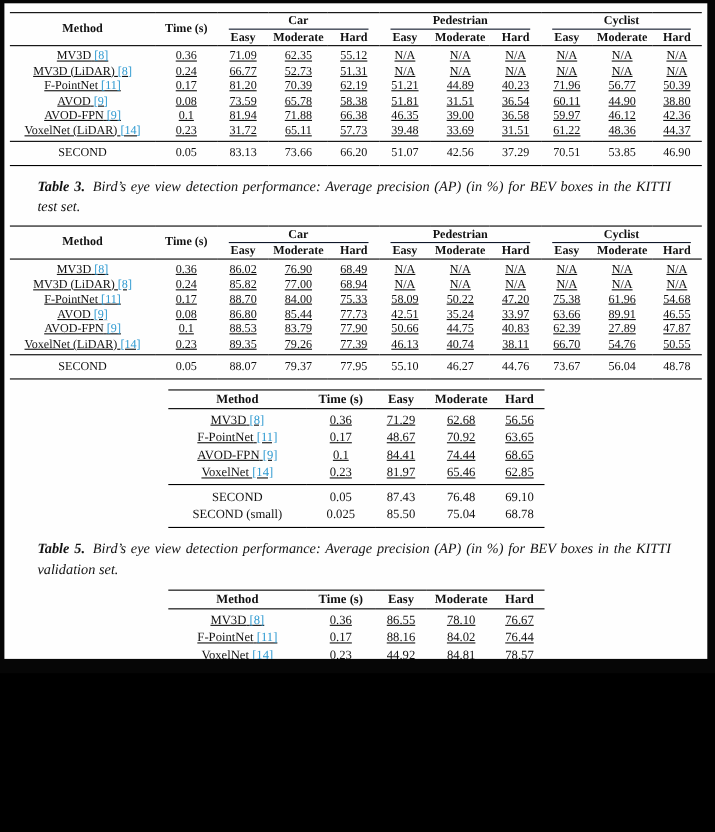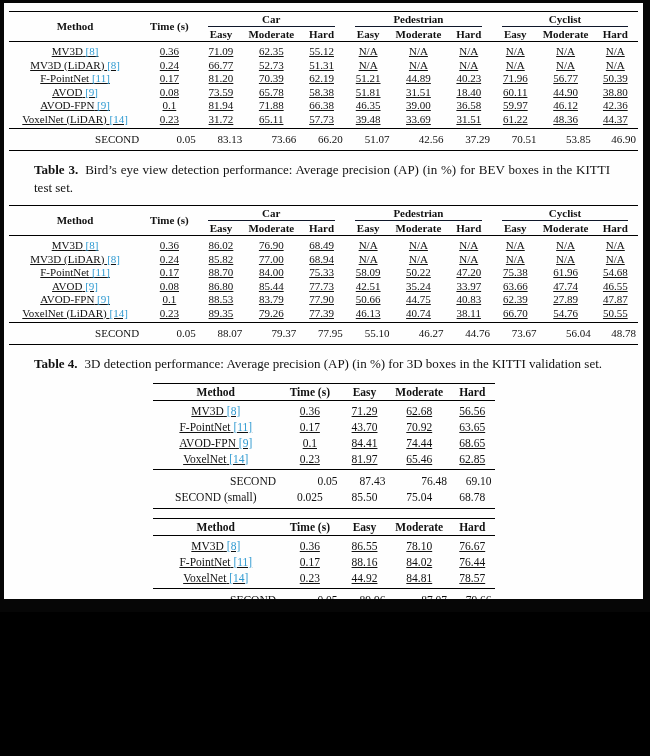--- a/index.html
+++ b/index.html
@@ -13,26 +13,26 @@
   .paper-table.narrow{width:342px;margin:0 auto;font-size:11.5px;}
   .paper-table th,.paper-table td{text-align:center;font-weight:normal;padding:0.5px 2px;line-height:12.5px;white-space:nowrap;}
   .paper-table th{font-weight:bold;}
   .paper-table thead{border-bottom:1px solid #000;}
   .body-block{border-bottom:1px solid #000;text-decoration:underline;}
   .group-h{padding:2px 0 0 0;}
   .group-label{border-bottom:1px solid #0f172a;margin:0 8px;padding-bottom:1px;}
   .sub-h{padding-bottom:2px;padding-top:1px;}
   .body-block tr:first-child td{padding-top:3px;}
   .body-block tr:last-child td{padding-bottom:3px;}
-  .footer-block tr:first-child td{padding-top:4px;text-align:right;}
+  .footer-block tr:first-child td{padding-top:4px;}
   .footer-block tr:last-child td{padding-bottom:4px;}
   .narrow th,.narrow td{line-height:14px;padding:1px 3px;}
   .b{font-weight:bold;}
   .cite{color:#2f9ad1;}
-  .caption{margin:10px 33px 7px 30px;font-size:13px;line-height:1.45;text-align:justify;color:#111;}
+  .caption{margin:10px 33px 7px 30px;font-size:13px;line-height:1.45;text-align:justify;color:#111;font-style:italic;}
   .cap-label{font-weight:bold;margin-right:7px;}
 </style>
 </head>
 <body>
 
 <div class="frame">
   <div class="page">
 
     <div class="table-wrap wide">
         <table class="paper-table wide">
@@ -116,21 +116,21 @@
               <td class="num b">50.39</td>
             </tr>
             <tr>
               <td class="method-cell"><span>AVOD</span>&nbsp;<span class="cite">[9]</span></td>
               <td class="num">0.08</td>
               <td class="num">73.59</td>
               <td class="num">65.78</td>
               <td class="num">58.38</td>
               <td class="num">51.81</td>
               <td class="num">31.51</td>
-              <td class="num">18.40</td>
+              <td class="num">36.54</td>
               <td class="num">60.11</td>
               <td class="num">44.90</td>
               <td class="num">38.80</td>
             </tr>
             <tr>
               <td class="method-cell"><span>AVOD-FPN</span>&nbsp;<span class="cite">[9]</span></td>
               <td class="num">0.1</td>
               <td class="num">81.94</td>
               <td class="num">71.88</td>
               <td class="num b">66.38</td>
@@ -259,21 +259,21 @@
             <tr>
               <td class="method-cell"><span>AVOD</span>&nbsp;<span class="cite">[9]</span></td>
               <td class="num">0.08</td>
               <td class="num">86.80</td>
               <td class="num b">85.44</td>
               <td class="num">77.73</td>
               <td class="num">42.51</td>
               <td class="num">35.24</td>
               <td class="num">33.97</td>
               <td class="num">63.66</td>
-              <td class="num">47.74</td>
+              <td class="num">89.91</td>
               <td class="num">46.55</td>
             </tr>
             <tr>
               <td class="method-cell"><span>AVOD-FPN</span>&nbsp;<span class="cite">[9]</span></td>
               <td class="num">0.1</td>
               <td class="num">88.53</td>
               <td class="num">83.79</td>
               <td class="num">77.90</td>
               <td class="num">50.66</td>
               <td class="num">44.75</td>
@@ -307,21 +307,20 @@
               <td class="num">46.27</td>
               <td class="num">44.76</td>
               <td class="num">73.67</td>
               <td class="num">56.04</td>
               <td class="num">48.78</td>
             </tr>
           </tbody>
         </table>
       </div>
 
-    <p class="caption"><span class="cap-label">Table 4.</span><span class="cap-text">3D detection performance: Average precision (AP) (in %) for 3D boxes in the KITTI validation set.</span></p>
 
     <div class="table-wrap narrow">
         <table class="paper-table narrow">
           <colgroup>
             <col style="width: 37%;">
             <col style="width: 18%;">
             <col style="width: 14%;">
             <col style="width: 18%;">
             <col style="width: 13%;">
           </colgroup>
@@ -338,21 +337,21 @@
             <tr>
               <td class="method-cell"><span>MV3D</span>&nbsp;<span class="cite">[8]</span></td>
               <td class="num">0.36</td>
               <td class="num">71.29</td>
               <td class="num">62.68</td>
               <td class="num">56.56</td>
             </tr>
             <tr>
               <td class="method-cell"><span>F-PointNet</span>&nbsp;<span class="cite">[11]</span></td>
               <td class="num">0.17</td>
-              <td class="num">43.70</td>
+              <td class="num">48.67</td>
               <td class="num">70.92</td>
               <td class="num">63.65</td>
             </tr>
             <tr>
               <td class="method-cell"><span>AVOD-FPN</span>&nbsp;<span class="cite">[9]</span></td>
               <td class="num">0.1</td>
               <td class="num">84.41</td>
               <td class="num">74.44</td>
               <td class="num">68.65</td>
             </tr>
@@ -376,20 +375,21 @@
               <td class="method-cell"><span>SECOND (small)</span></td>
               <td class="num b">0.025</td>
               <td class="num">85.50</td>
               <td class="num">75.04</td>
               <td class="num">68.78</td>
             </tr>
           </tbody>
         </table>
       </div>
 
+    <p class="caption"><span class="cap-label">Table 5.</span><span class="cap-text">Bird’s eye view detection performance: Average precision (AP) (in %) for BEV boxes in the KITTI validation set.</span></p>
 
     <div class="table-wrap narrow">
         <table class="paper-table narrow">
           <colgroup>
             <col style="width: 37%;">
             <col style="width: 18%;">
             <col style="width: 14%;">
             <col style="width: 18%;">
             <col style="width: 13%;">
           </colgroup>

